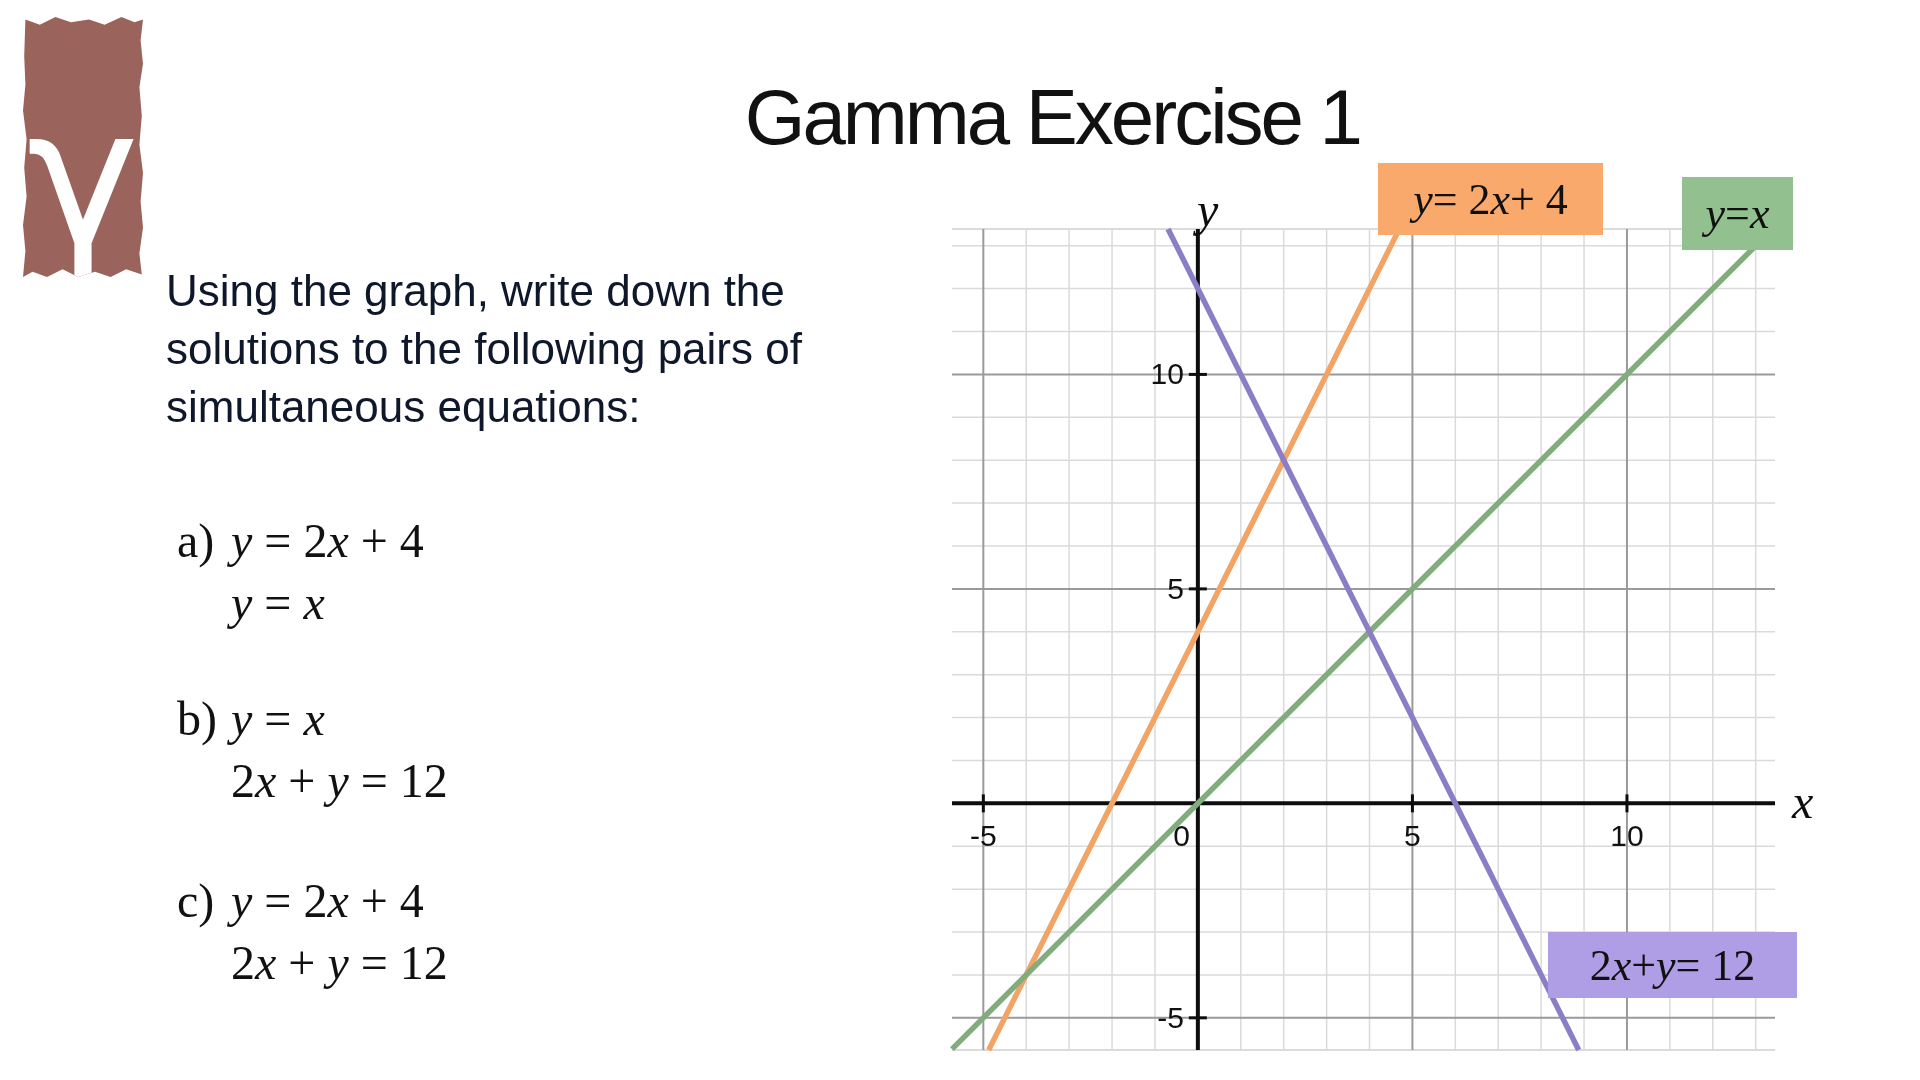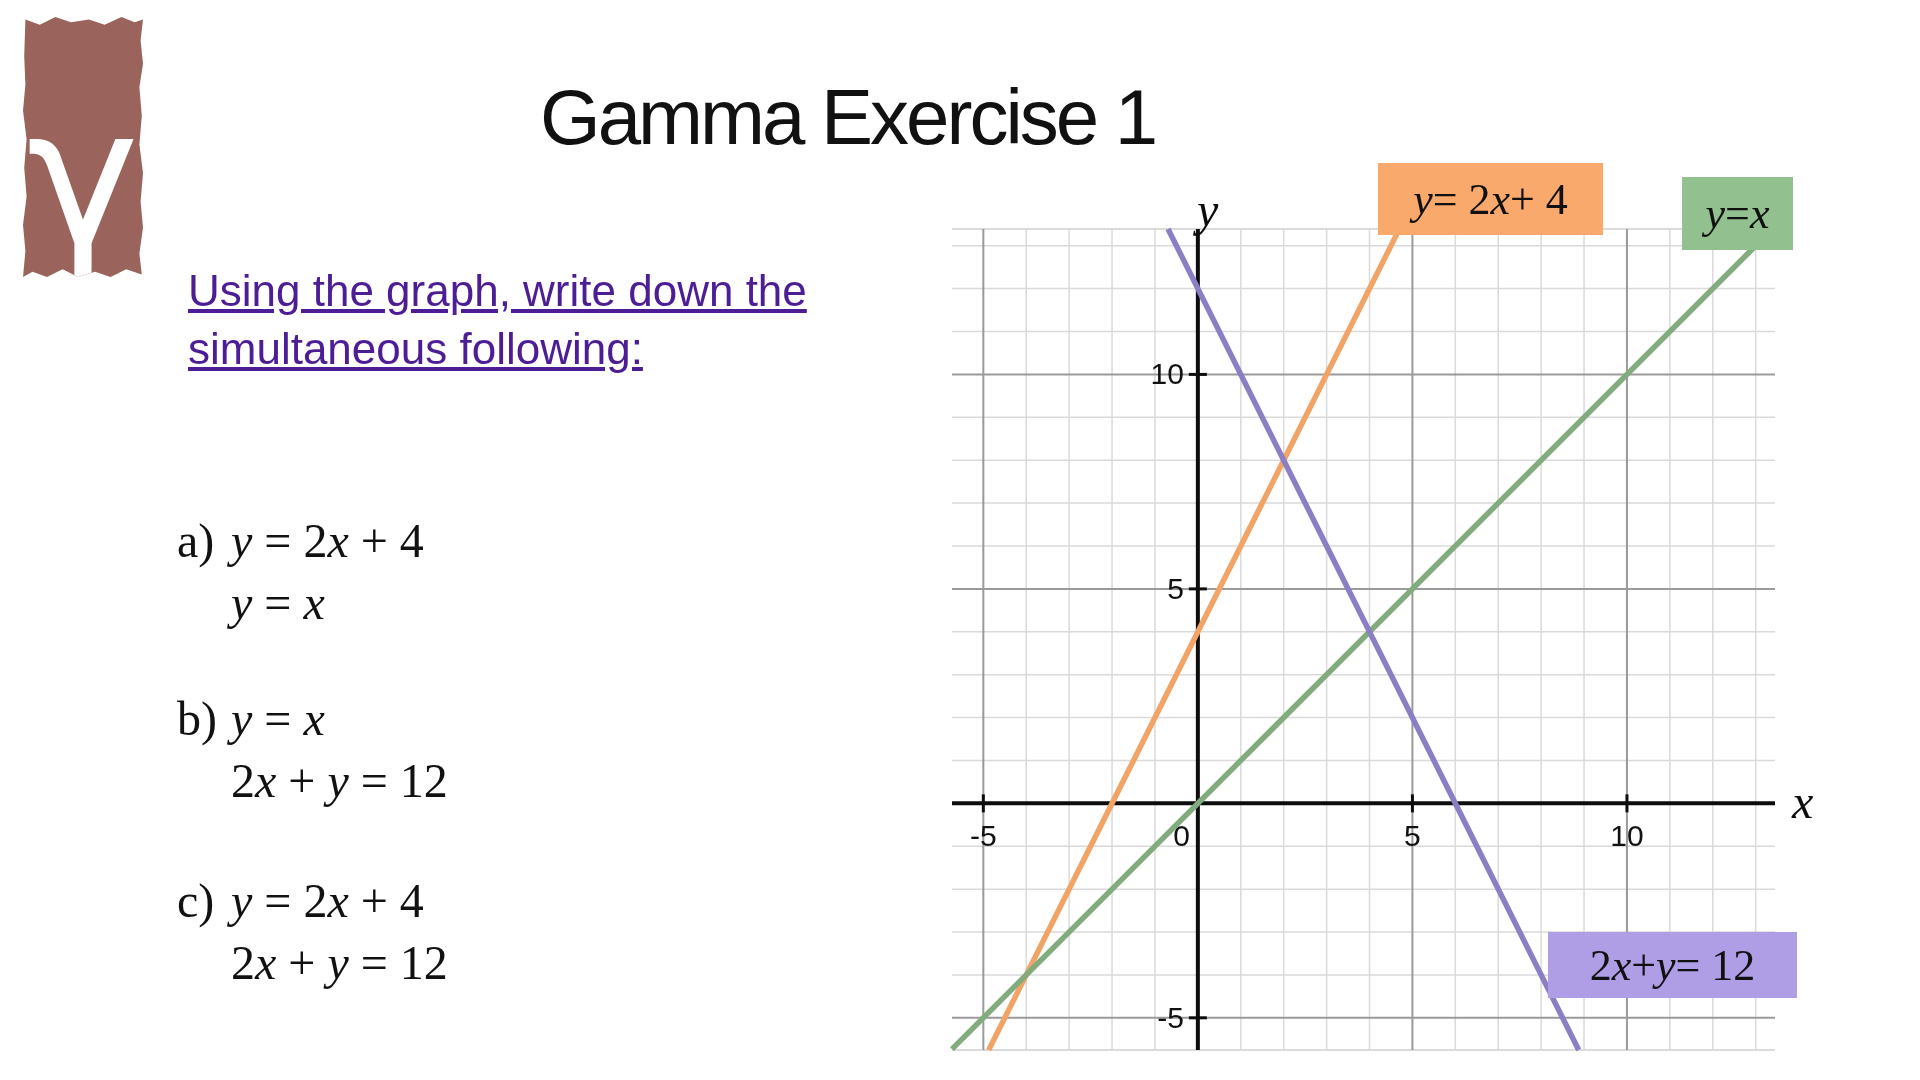--- a/index.html
+++ b/index.html
@@ -10,25 +10,25 @@
   #logo{position:absolute;left:23px;top:17px;width:120px;height:260px;
         display:flex;align-items:center;justify-content:center;
         clip-path:polygon(2% 1%,14% 3%,27% 0%,40% 2%,55% 1%,68% 3%,82% 0%,93% 2%,100% 1%,
                  98% 9%,100% 18%,97% 27%,99% 38%,97% 49%,100% 60%,98% 71%,100% 81%,97% 91%,99% 99%,
                  86% 97%,73% 100%,60% 98%,46% 100%,33% 97%,20% 100%,8% 98%,0% 100%,
                  2% 90%,0% 80%,3% 69%,1% 58%,3% 47%,0% 36%,2% 26%,1% 15%);}
   #logo .glyph{font-family:"DejaVu Sans",sans-serif;color:#fff;font-size:190px;line-height:1;
         margin-top:62px;font-weight:400;}
 
   
-  #title{position:absolute;left:540px;top:72px;width:820px;text-align:left;
+  #title{position:absolute;left:540px;top:72px;width:820px;text-align:right;
          font-size:78px;font-weight:300;letter-spacing:-3px;color:#111;white-space:nowrap;}
 
   
-  #intro{position:absolute;left:188px;top:262px;width:640px;font-size:44px;line-height:58px;color:#4c1d95;text-decoration:underline;}
+  #intro{position:absolute;left:166px;top:262px;width:640px;font-size:44px;line-height:58px;color:#0f172a;}
 
   
   .problem{position:absolute;left:177px;font-family:"Liberation Serif",serif;font-size:48px;line-height:62px;color:#111;}
   .problem .plabel{position:absolute;left:0;top:0;}
   .problem .eqs{margin-left:54px;}
   #problem-a{top:510px;}
   #problem-b{top:688px;}
   #problem-c{top:870px;}
   .math i{font-family:"Liberation Serif",serif;}
 
@@ -50,21 +50,22 @@
 <div id="stage">
 
   <div id="logo" style="background: rgb(154, 99, 92);">
     <span class="glyph">γ</span>
   </div>
 
   <div id="title">Gamma Exercise 1</div>
 
   <div id="intro">
     <div>Using the graph, write down the</div>
-    <div>simultaneous following:</div>
+    <div>solutions to the following pairs of</div>
+    <div>simultaneous equations:</div>
   </div>
 
   <div id="problem-a" class="problem">
     <span class="plabel">a)</span>
     <div class="eqs">
       <div class="math"><i>y</i> = 2<i>x</i> + 4</div>
       <div class="math"><i>y</i> = <i>x</i></div>
     </div>
   </div>
 

